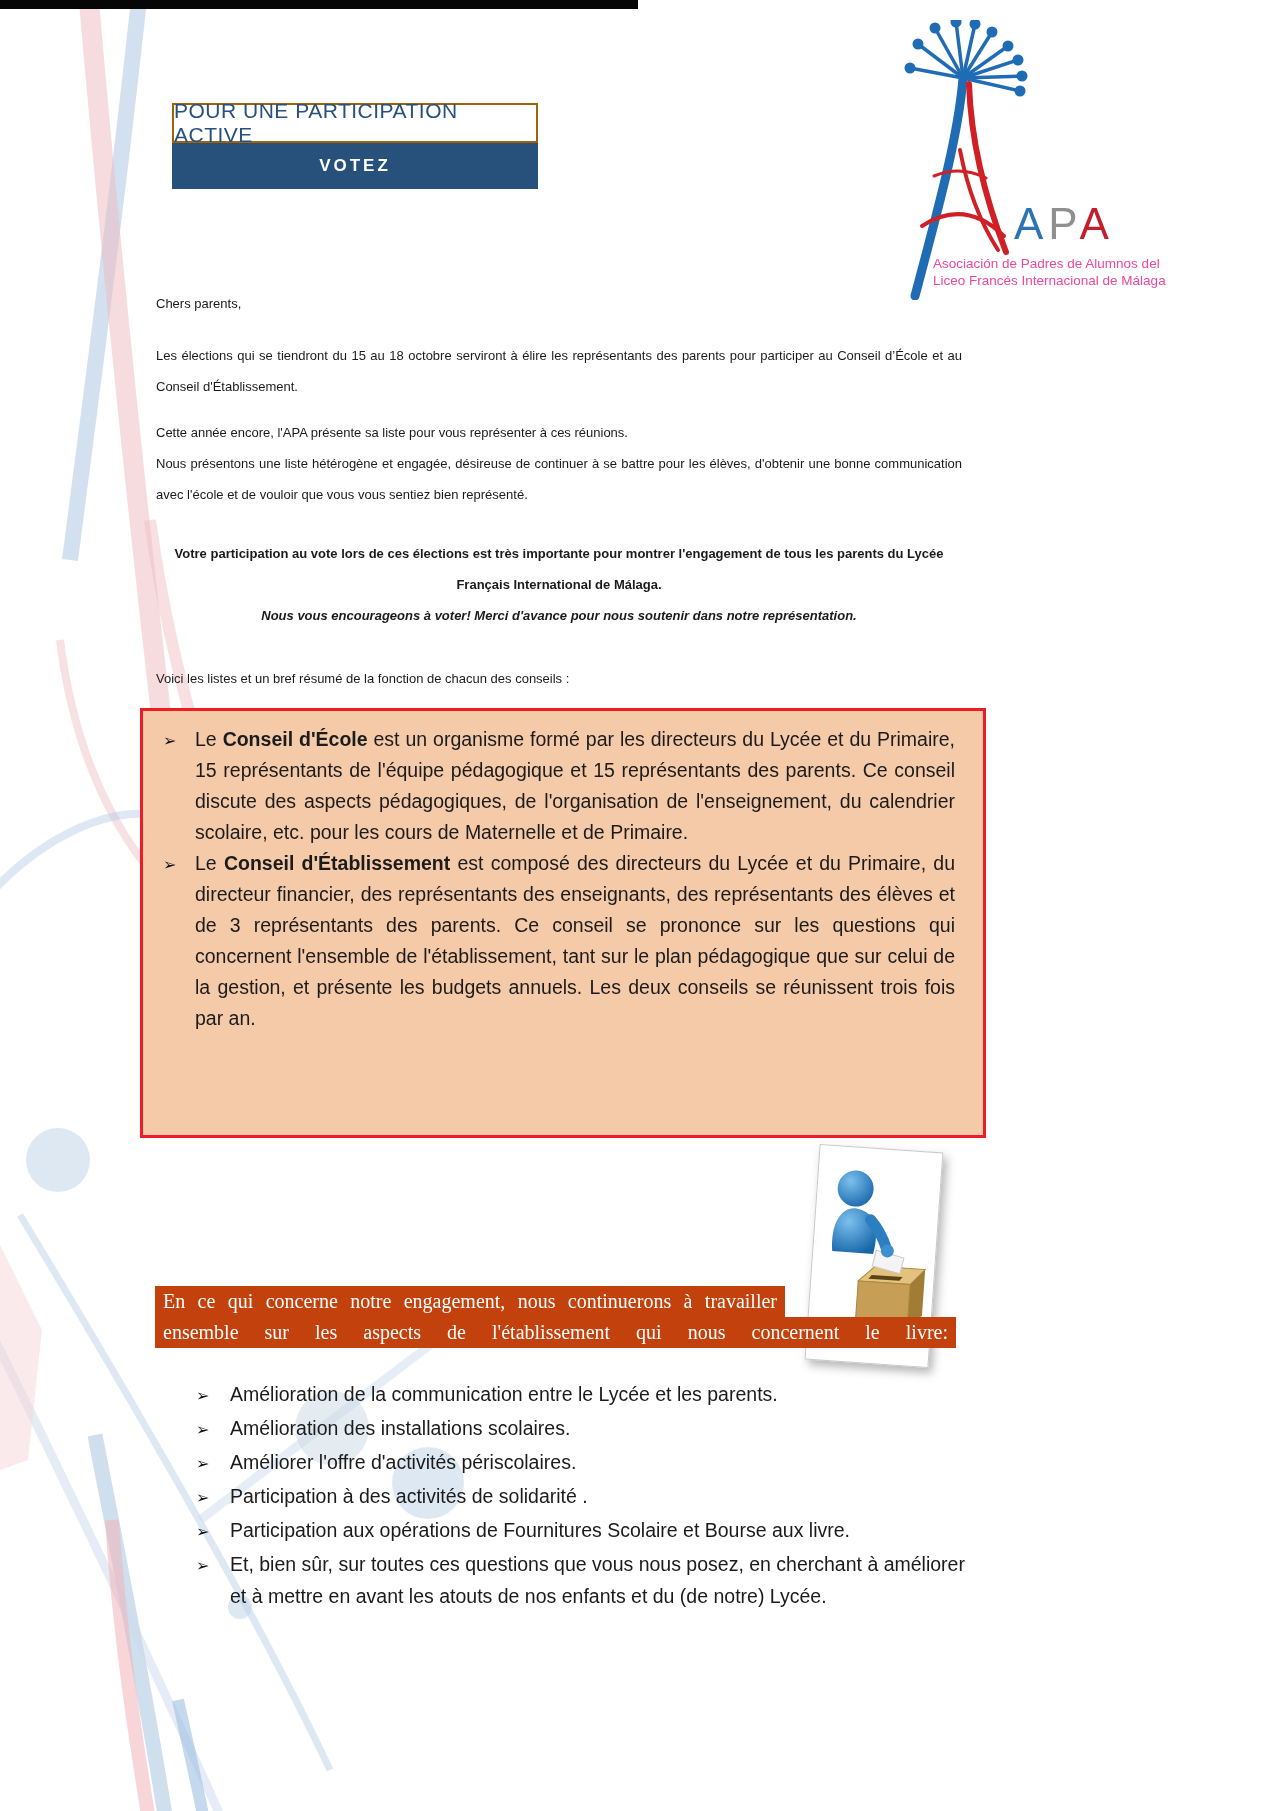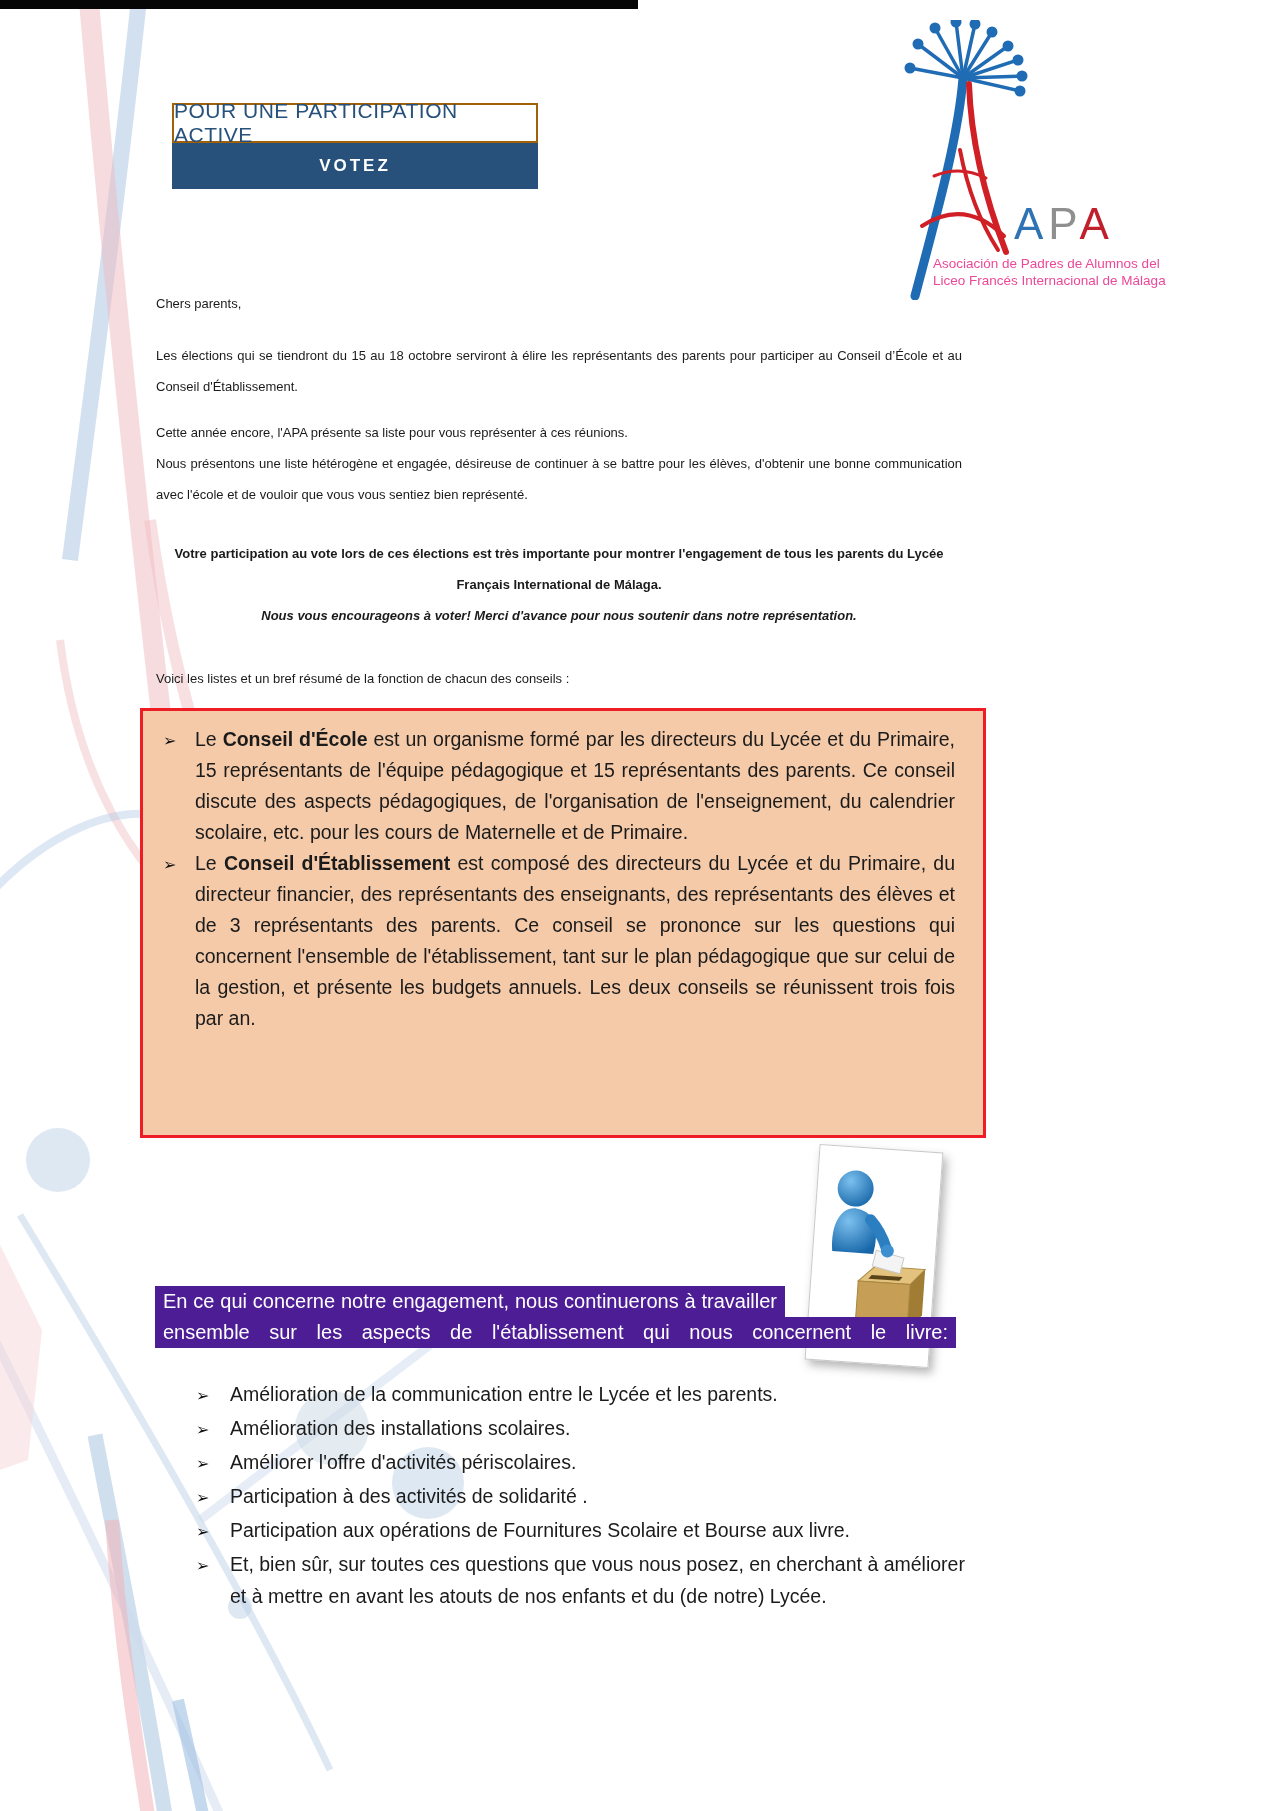--- a/index.html
+++ b/index.html
@@ -37,23 +37,23 @@
   .marker{width:32px;flex:0 0 32px;font-size:16px;padding-top:1px;color:#111;}
   .c-body{flex:1;text-align:justify;}
   .c-body b{font-weight:bold;}
   .ballot{
     position:absolute;left:812px;top:1148px;width:124px;height:216px;box-sizing:border-box;
     background:#ffffff;border:1px solid #c9c9c9;box-shadow:4px 5px 10px rgba(90,90,90,.45);
     padding:5px;transform:rotate(4deg);
   }
   .ballot svg{width:100%;height:100%;}
   .engage-h{
-    position:absolute;left:155px;height:31px;box-sizing:border-box;background:#4c1d95;color:#ffffff;
+    position:absolute;left:155px;height:31px;box-sizing:border-box;background:#c2410c;color:#ffffff;
     font-size:20px;line-height:31px;padding:0 8px;overflow:hidden;white-space:nowrap;
-    text-align:justify;text-align-last:justify;
+    text-align:justify;text-align-last:justify;font-family:Liberation Serif, serif;
   }
   .engage-h1{top:1286px;width:630px;}
   .engage-h2{top:1317px;width:801px;}
   .engage-list{position:absolute;left:196px;top:1378px;width:778px;font-size:19.5px;line-height:32px;}
   .e-item{display:flex;}
   .e-item .marker{width:34px;flex:0 0 34px;padding-top:2px;}
 </style>
 </head>
 <body>
 

